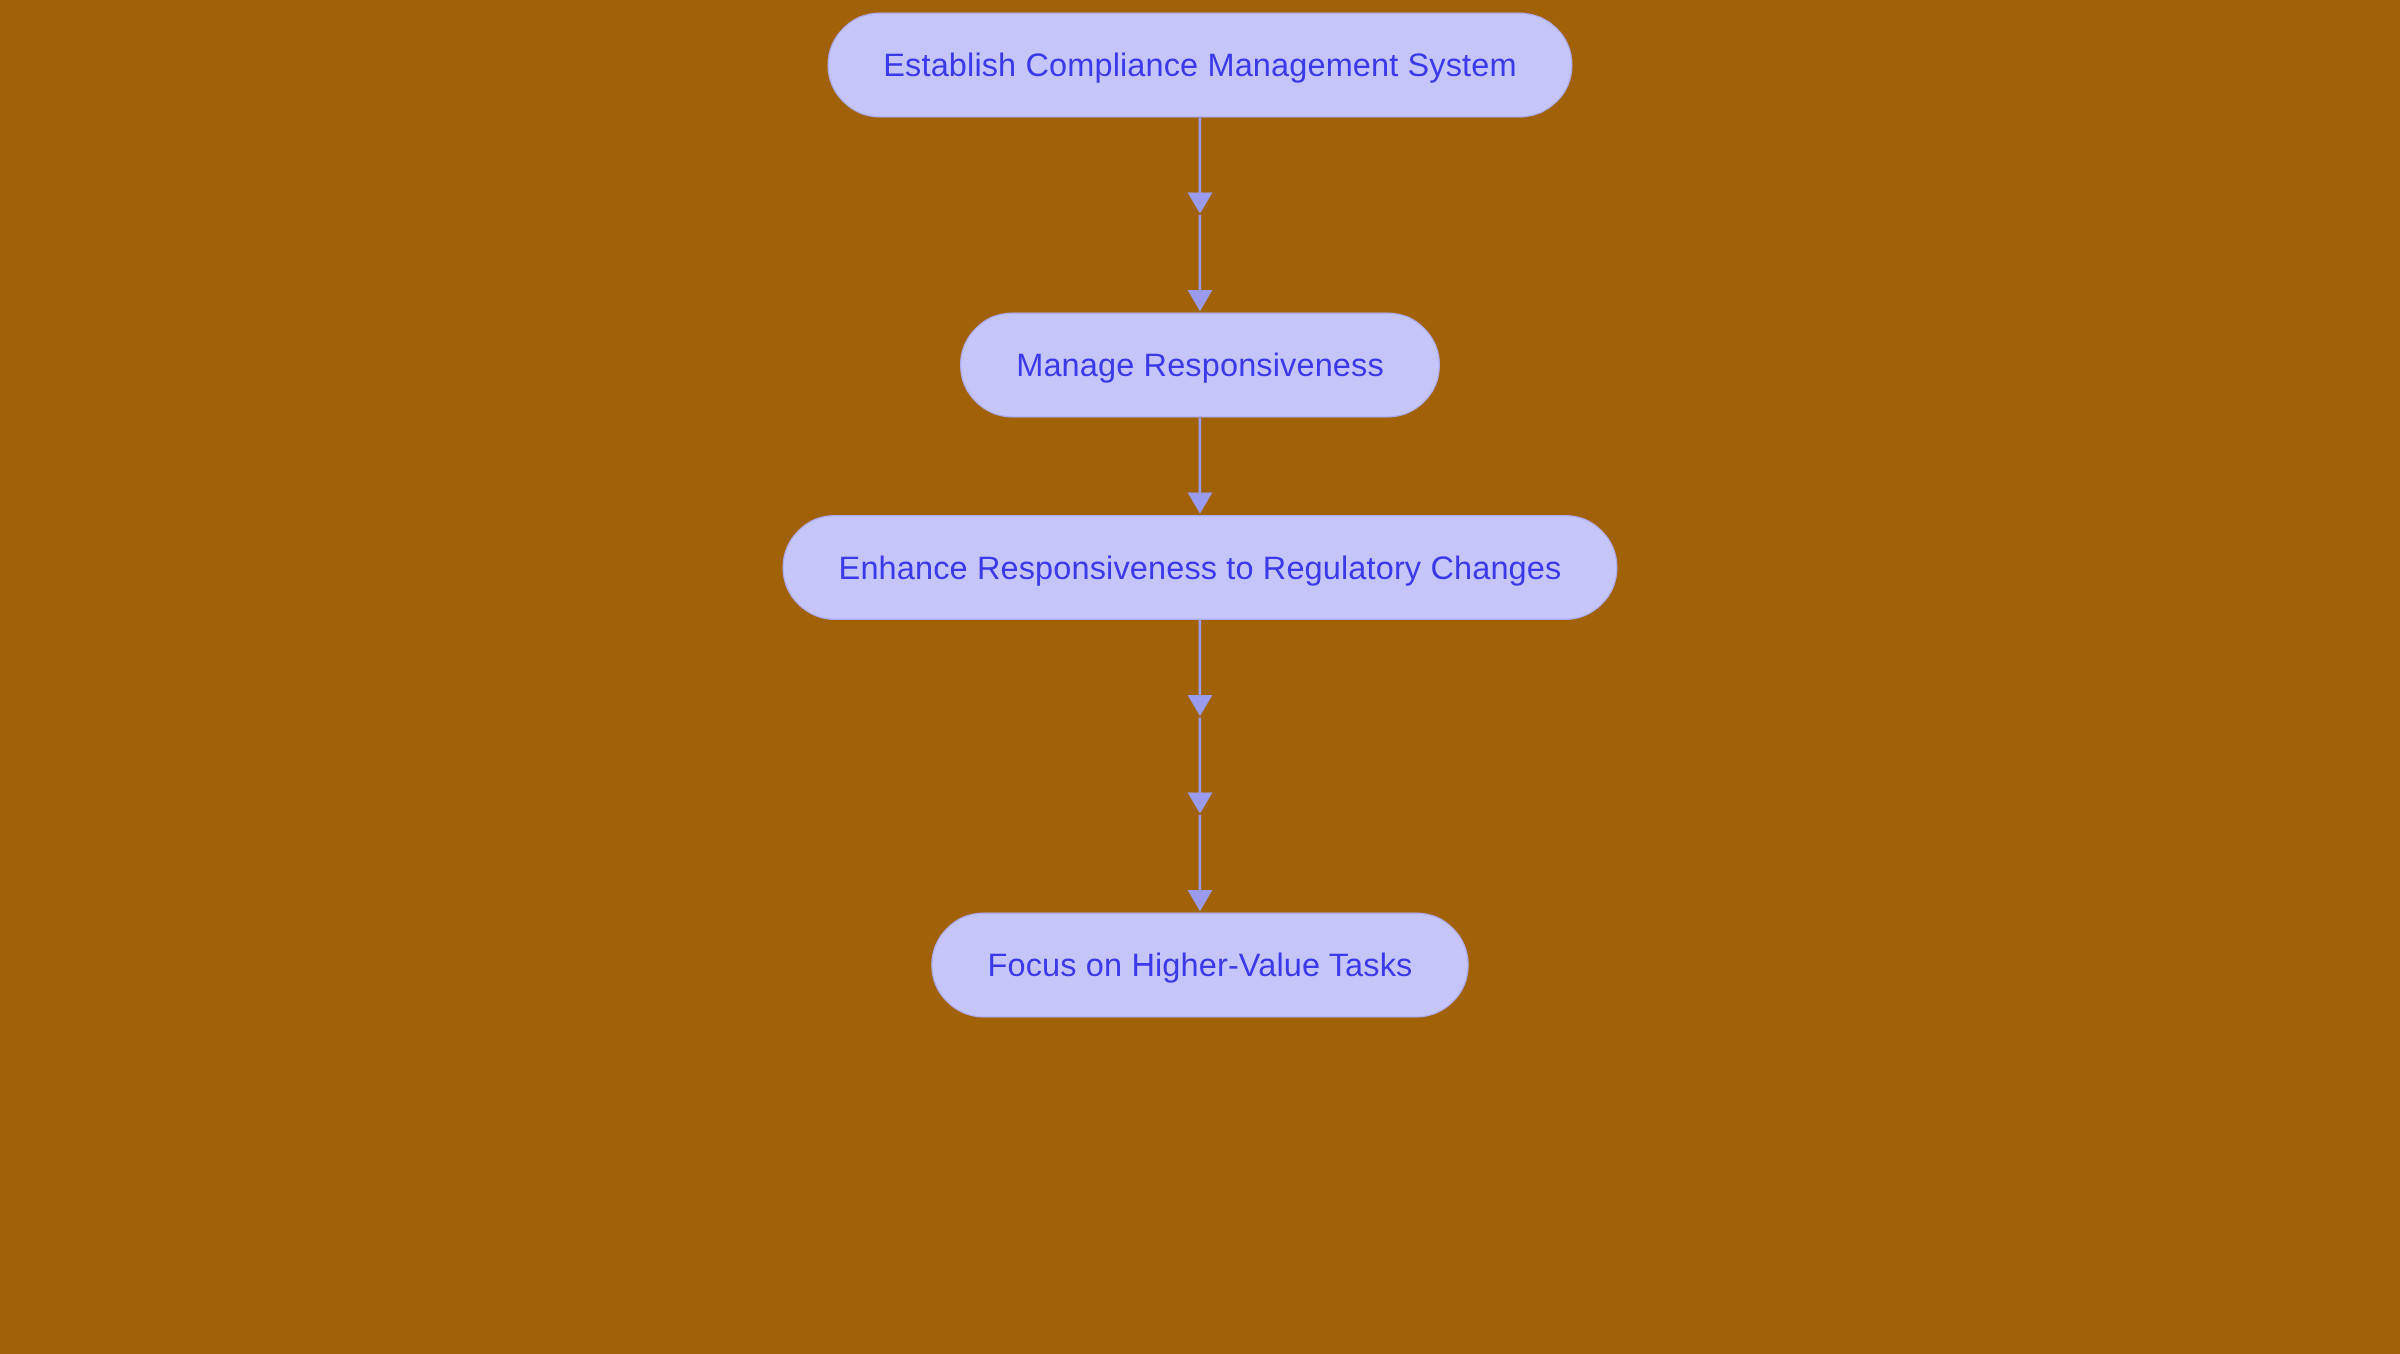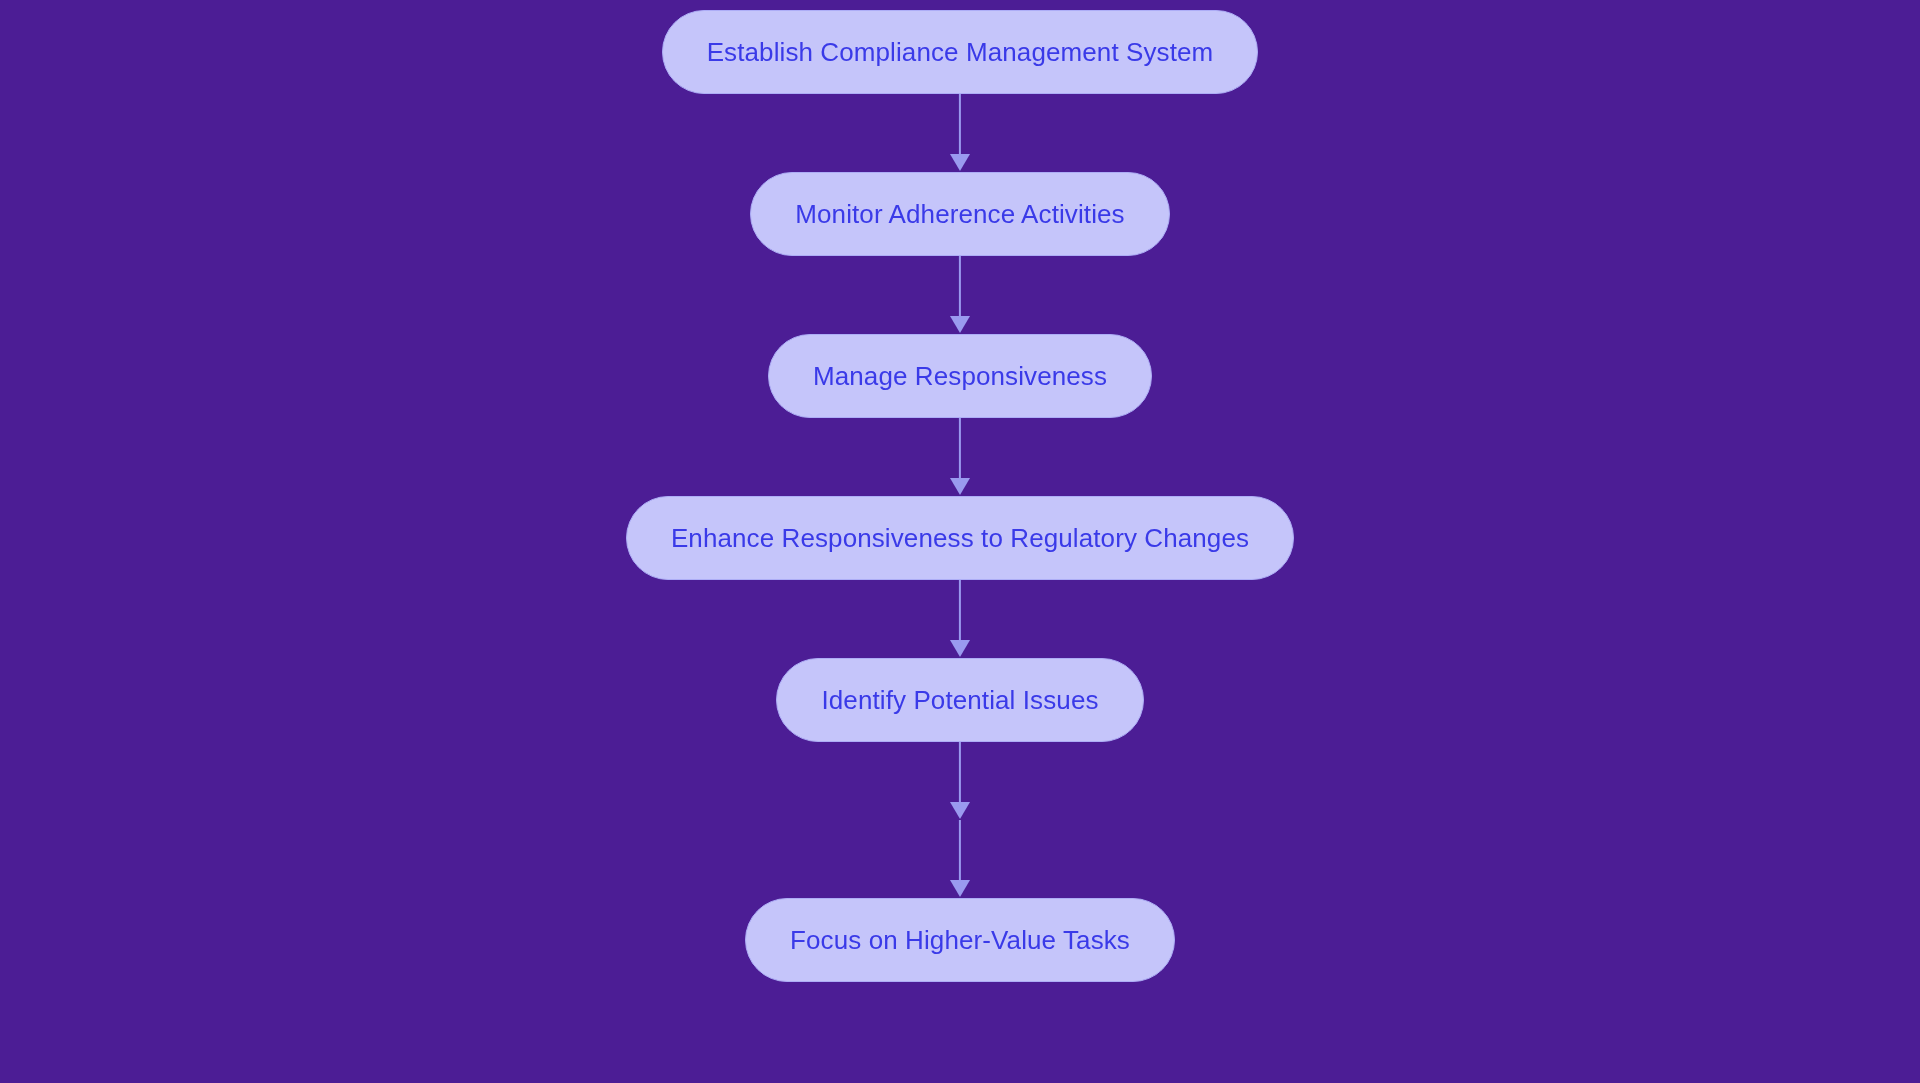--- a/index.html
+++ b/index.html
@@ -11,21 +11,21 @@
     width: 1920px;
     height: 1083px;
     font-family: "Liberation Sans", "DejaVu Sans", sans-serif;
     overflow: hidden;
   }
 
   #flowchart-canvas {
     position: relative;
     width: 1920px;
     height: 1083px;
-    background: #4c1d95;
+    background: #a16207;
   }
 
   .flow-column {
     position: absolute;
     left: 0;
     top: 0;
     width: 1920px;
     height: 1083px;
     display: flex;
     flex-direction: column;
@@ -88,23 +88,20 @@
 
     <div class="flow-node">
       <span>Establish Compliance Management System</span>
     </div>
 
     <div class="flow-connector">
       <div class="conn-line"></div>
       <div class="conn-head"></div>
     </div>
 
-    <div class="flow-node">
-      <span>Monitor Adherence Activities</span>
-    </div>
 
     <div class="flow-connector">
       <div class="conn-line"></div>
       <div class="conn-head"></div>
     </div>
 
     <div class="flow-node">
       <span>Manage Responsiveness</span>
     </div>
 
@@ -115,23 +112,20 @@
 
     <div class="flow-node">
       <span>Enhance Responsiveness to Regulatory Changes</span>
     </div>
 
     <div class="flow-connector">
       <div class="conn-line"></div>
       <div class="conn-head"></div>
     </div>
 
-    <div class="flow-node">
-      <span>Identify Potential Issues</span>
-    </div>
 
     <div class="flow-connector">
       <div class="conn-line"></div>
       <div class="conn-head"></div>
     </div>
 
 
     <div class="flow-connector">
       <div class="conn-line"></div>
       <div class="conn-head"></div>

